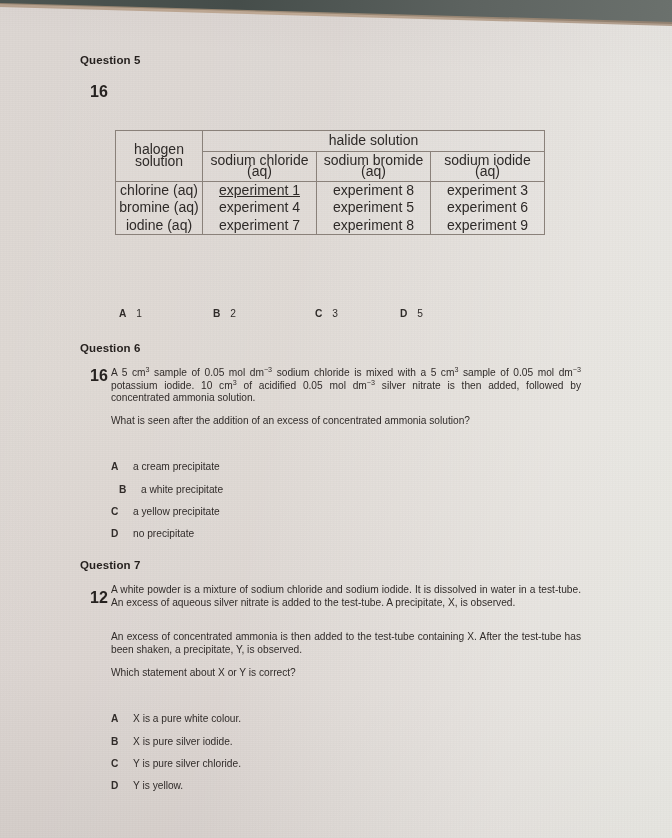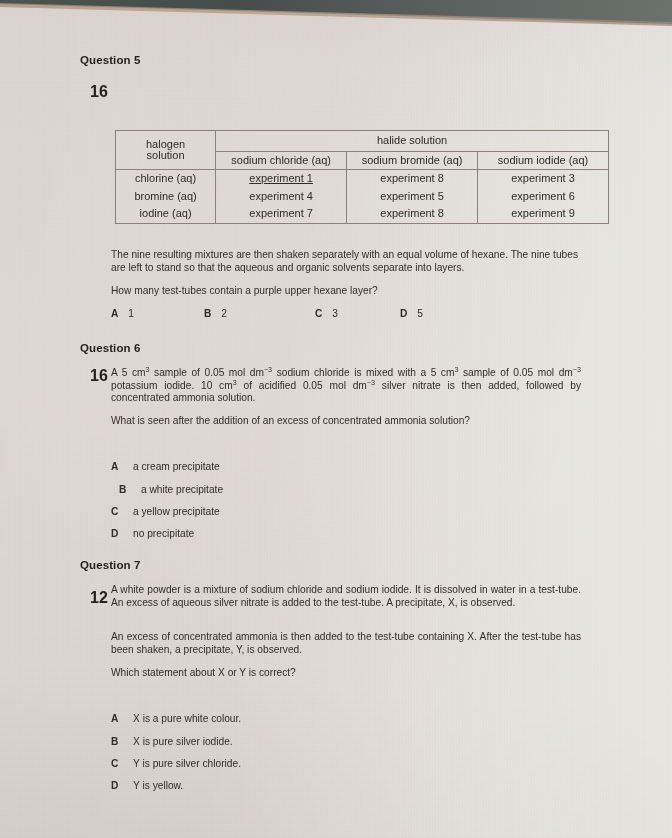--- a/index.html
+++ b/index.html
@@ -121,23 +121,23 @@
     font-weight: bold;
     display: inline-block;
     width: 22px;
   }
 
   
   #halogen-table {
     position: absolute;
     left: 115px;
     top: 130px;
-    width: 494px;
+    width: 430px;
     border-collapse: collapse;
-    font-size: 11px;
+    font-size: 14px;
     color: #2e2a28;
   }
   #halogen-table td {
     border: 1px solid #8a817a;
     text-align: center;
     padding: 3px 2px;
     line-height: 11.5px;
     background: rgba(255,255,255,0.06);
   }
   #halogen-table td.cap { padding: 4px 2px; }
@@ -189,29 +189,27 @@
     </tr>
     <tr>
       <td style="border-top:none;">iodine (aq)</td>
       <td style="border-top:none;">experiment 7</td>
       <td style="border-top:none;">experiment 8</td>
       <td style="border-top:none;">experiment 9</td>
     </tr>
   </tbody>
     </table>
 
-  <div class="para" style="top:249px;">The nine resulting mixtures are then shaken separately with an equal volume of hexane. The nine tubes are left to stand so that the aqueous and organic solvents separate into layers.</div>
-
-  <div class="para" style="top:285px;">How many test-tubes contain a purple upper hexane layer?</div>
+
 
   <div class="opts-inline" style="top:308px;">
-    <div class="opt-inline" style="left:111px;">
+    <div class="opt-inline" style="left:119px;">
       <span class="letter">A</span><span>1</span>
     </div>
-    <div class="opt-inline" style="left:204px;">
+    <div class="opt-inline" style="left:213px;">
       <span class="letter">B</span><span>2</span>
     </div>
     <div class="opt-inline" style="left:315px;">
       <span class="letter">C</span><span>3</span>
     </div>
     <div class="opt-inline" style="left:400px;">
       <span class="letter">D</span><span>5</span>
     </div>
   </div>
 

